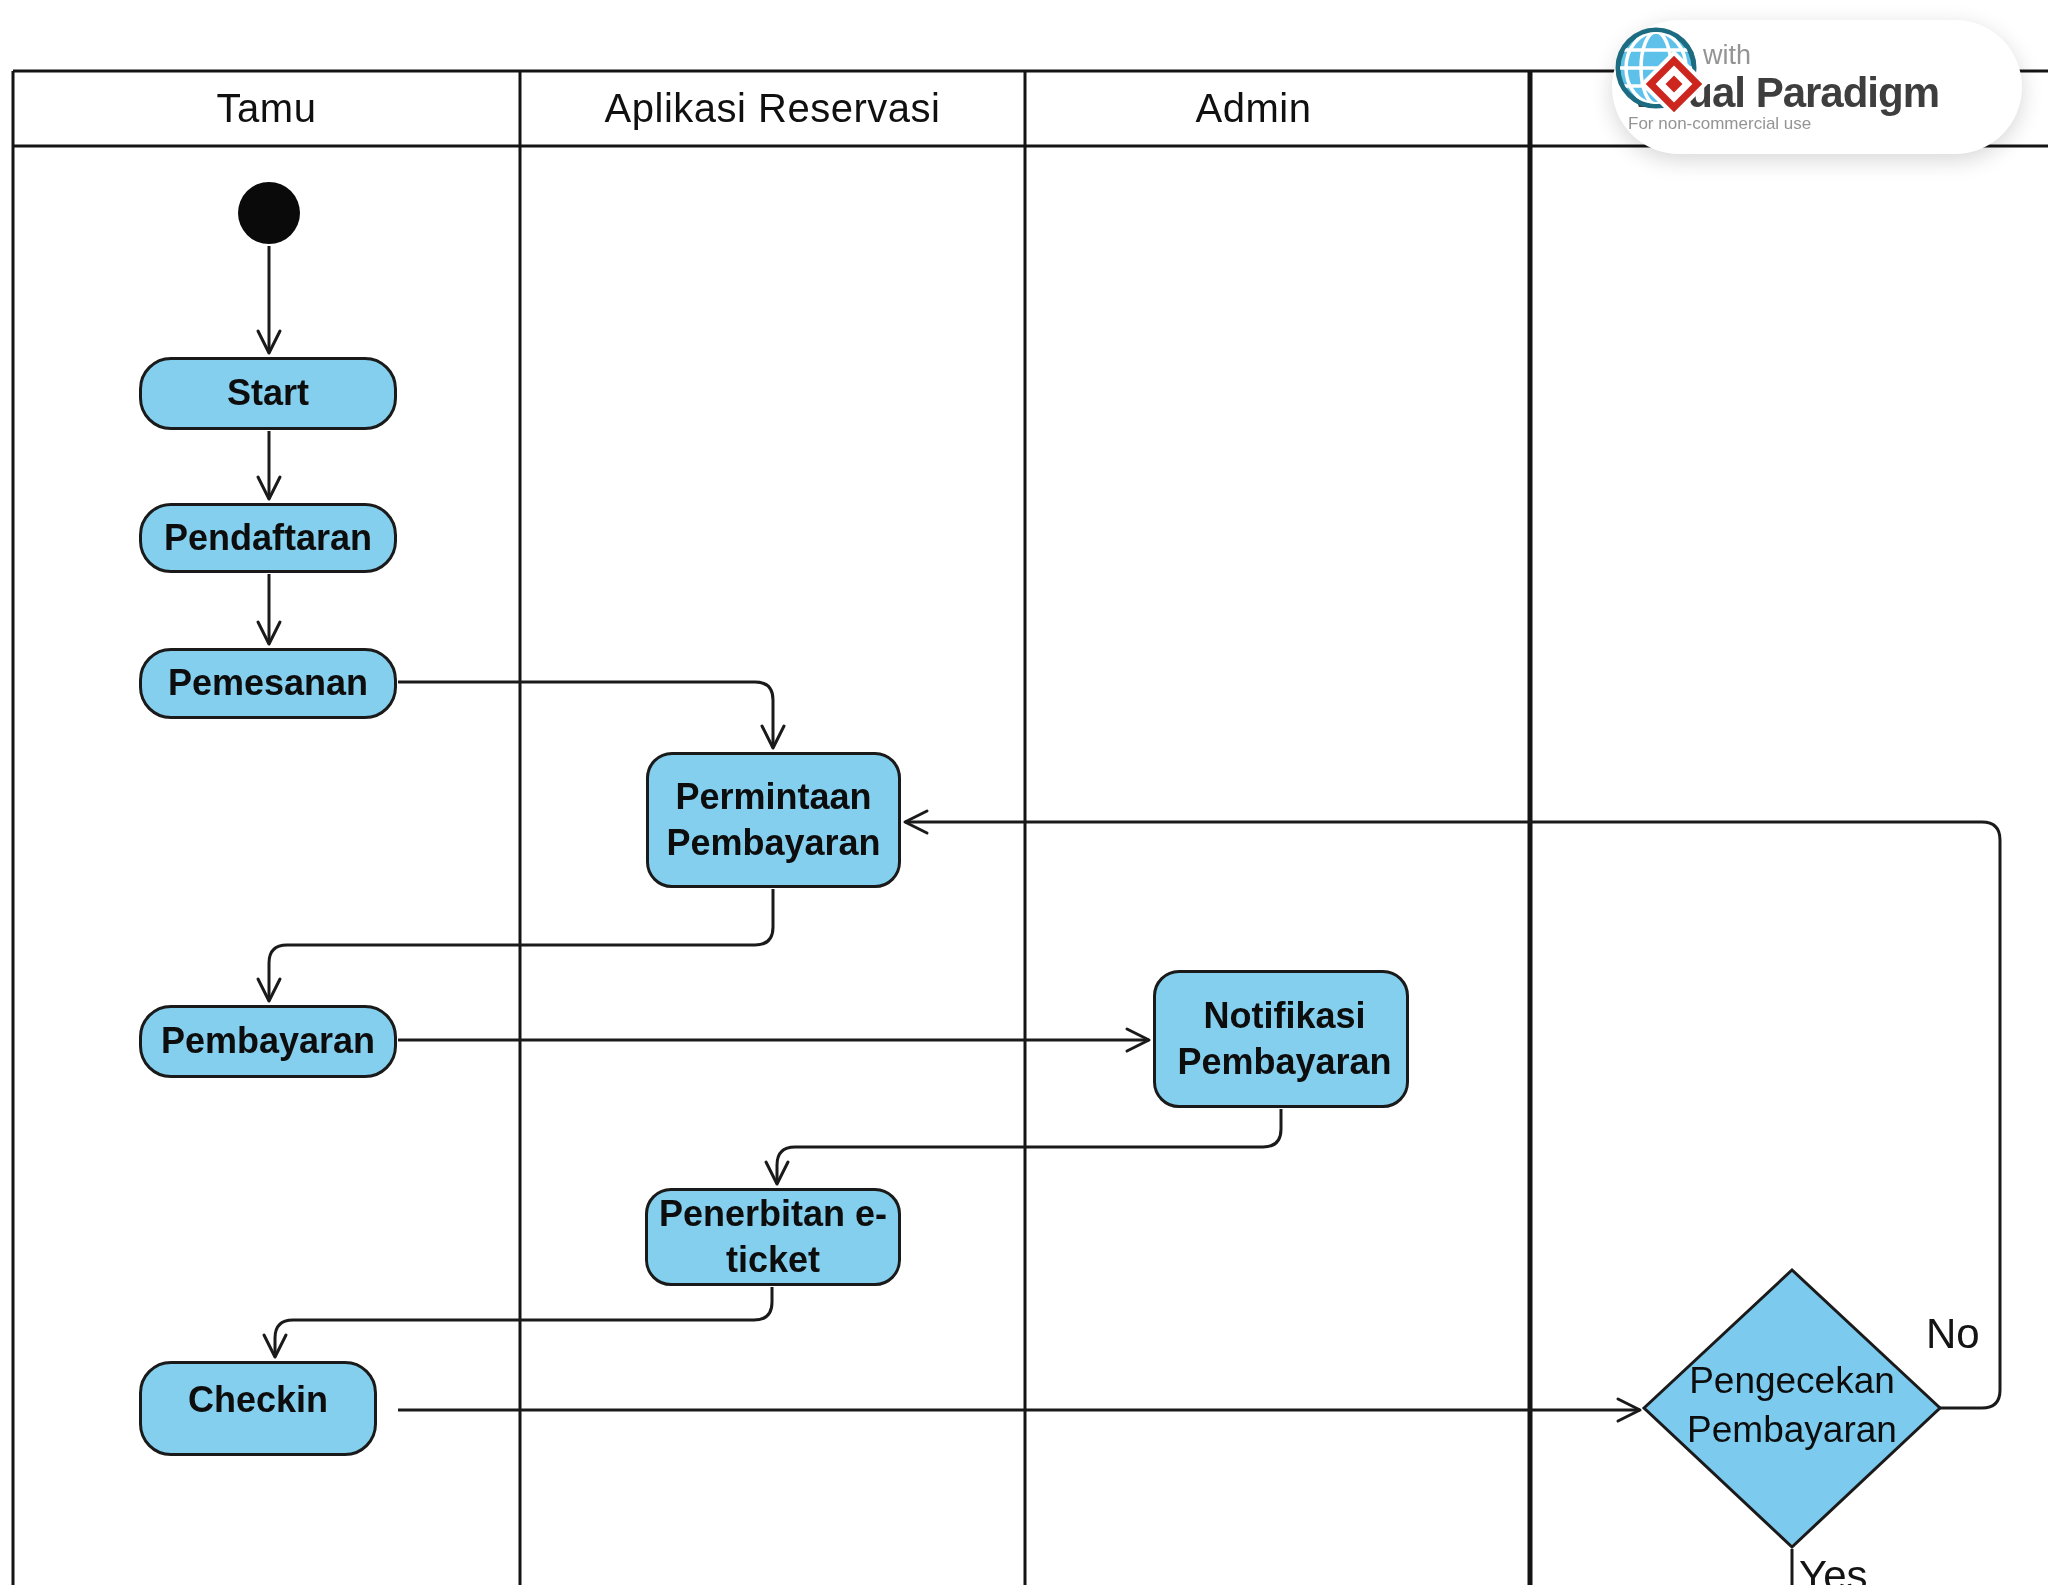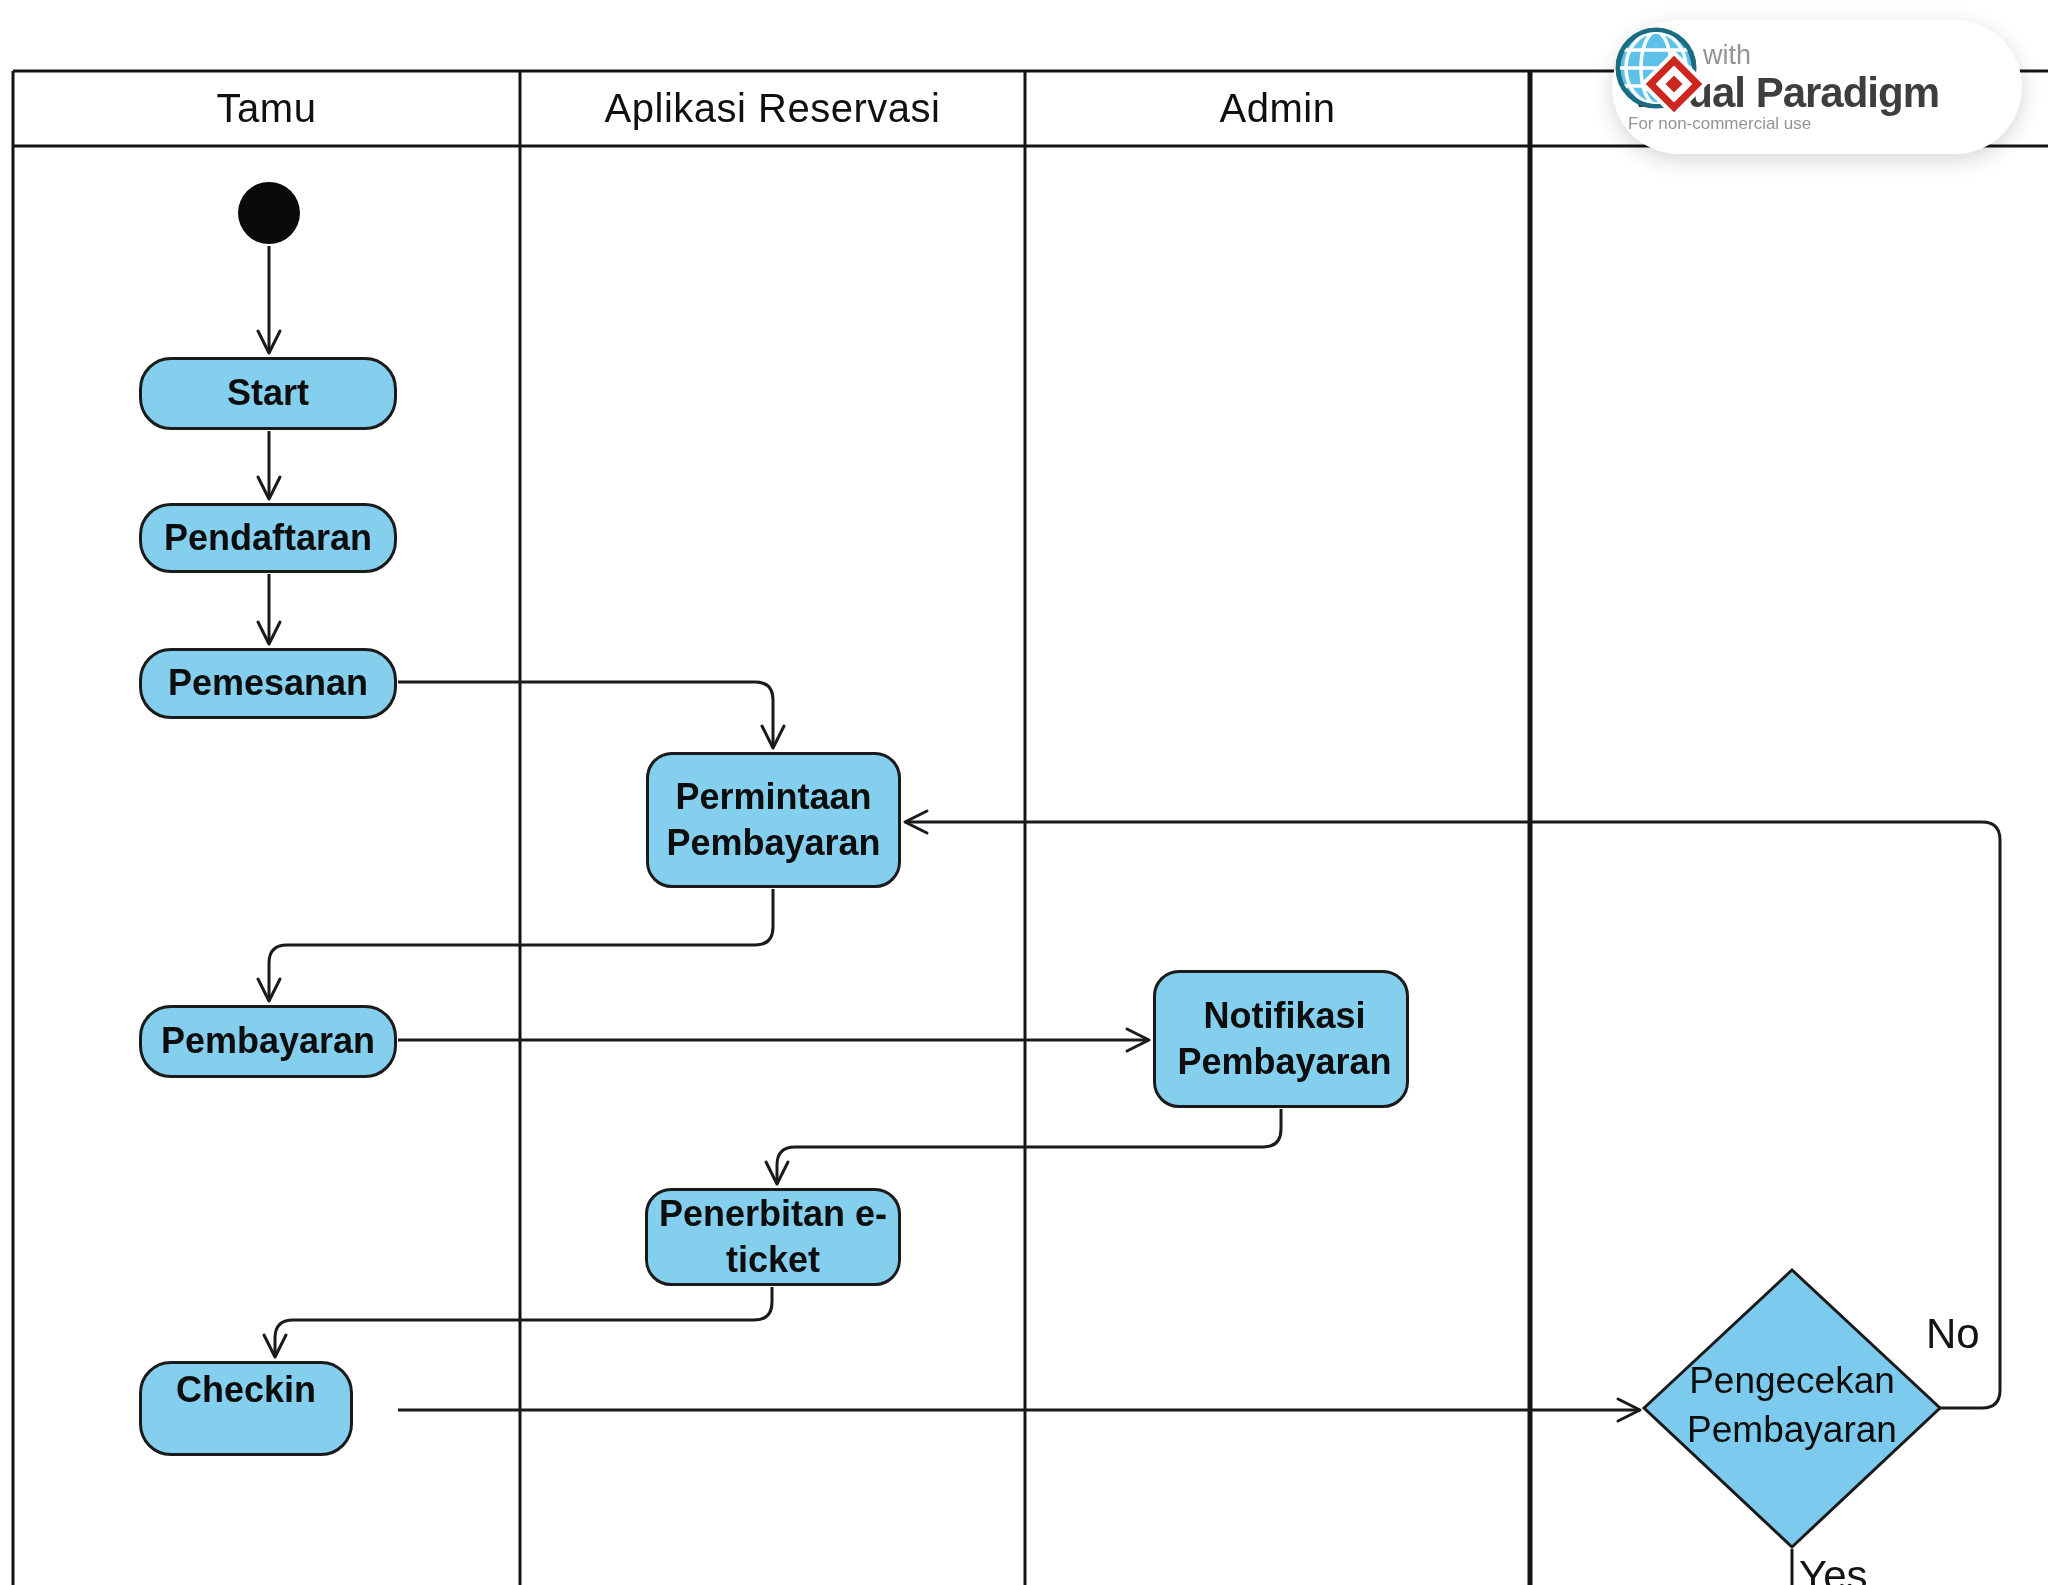--- a/index.html
+++ b/index.html
@@ -30,22 +30,22 @@
   .r-pill{border-radius:32px;}
   .r-box{border-radius:26px;}
 
   #n-start      {left:139px;top:357px;width:258px;height:73px;}
   #n-pendaftaran{left:139px;top:503px;width:258px;height:70px;}
   #n-pemesanan  {left:139px;top:648px;width:258px;height:71px;}
   #n-permintaan {left:646px;top:752px;width:255px;height:136px;}
   #n-pembayaran {left:139px;top:1005px;width:258px;height:73px;}
   #n-notifikasi {left:1153px;top:970px;width:256px;height:138px;padding-left:17px;}
   #n-penerbitan {left:645px;top:1188px;width:256px;height:98px;}
-  #n-checkin    {left:139px;top:1361px;width:214px;height:95px;
-                 align-items:flex-start;padding-top:3px;}
+  #n-checkin    {left:139px;top:1361px;width:238px;height:95px;
+                 align-items:flex-start;padding-top:13px;}
 
   .diamond-label{
     position:absolute;z-index:3;
     left:1645px;top:1356px;width:294px;
     text-align:center;font-size:37px;line-height:1.33;color:var(--text);
   }
   .edge-label{
     position:absolute;z-index:3;font-size:42px;color:#141414;
   }
   #lbl-no {left:1926px;top:1310px;}
@@ -99,21 +99,21 @@
       <path d="M 1792 1549 L 1792 1592"></path>
     </g>
 
     <circle cx="269" cy="213" r="31" fill="#0a0a0a"></circle>
 
     <polygon points="1644,1408 1792,1270 1940,1408 1792,1547" fill="var(--diamond-fill)" stroke="var(--node-stroke)" stroke-width="3"></polygon>
   </svg>
 
   <div class="lane-label" style="left:13px;width:507px;">Tamu</div>
   <div class="lane-label" style="left:520px;width:505px;">Aplikasi Reservasi</div>
-  <div class="lane-label" style="left:1025px;width:505px;">Admin</div>
+  <div class="lane-label" style="left:1001px;width:505px;">Admin</div>
   <div class="lane-label" style="left:1530px;width:518px;"></div>
 
   <div class="node r-pill" id="n-start">Start</div>
   <div class="node r-pill" id="n-pemesanan">Pemesanan</div>
   <div class="node r-pill" id="n-pendaftaran">Pendaftaran</div>
   <div class="node r-box" id="n-permintaan">Permintaan Pembayaran</div>
   <div class="node r-pill" id="n-pembayaran">Pembayaran</div>
   <div class="node r-box" id="n-notifikasi">Notifikasi Pembayaran</div>
   <div class="node r-box" id="n-penerbitan">Penerbitan e-ticket</div>
   <div class="node r-pill" id="n-checkin">Checkin</div>

